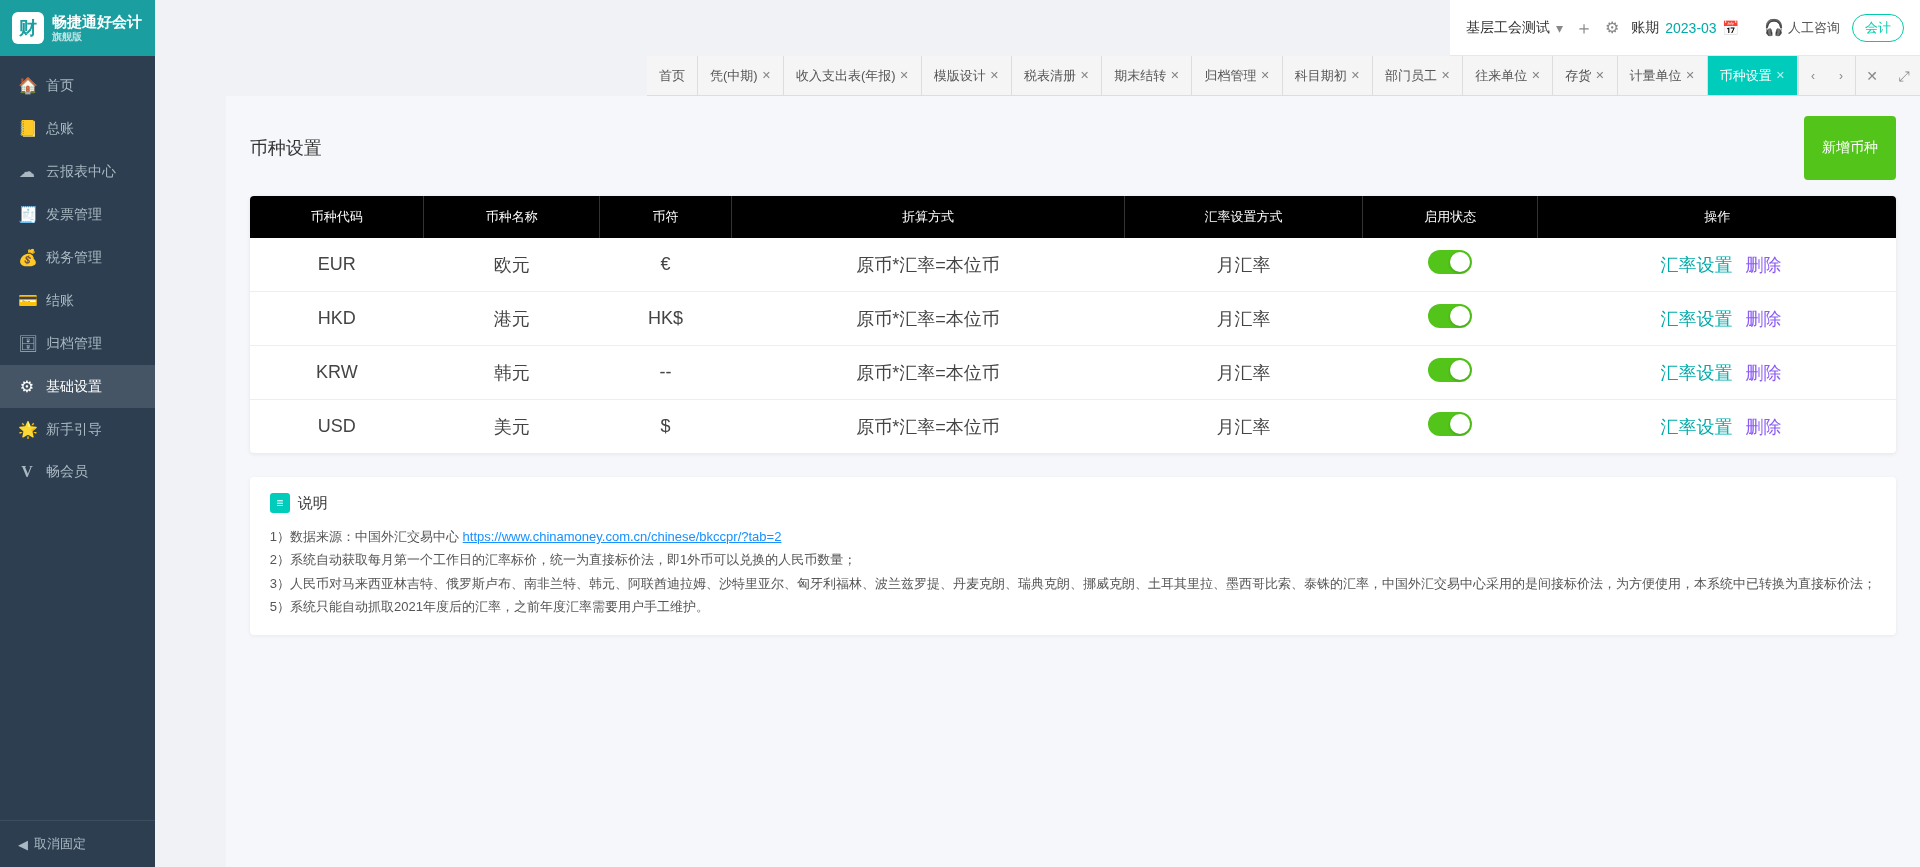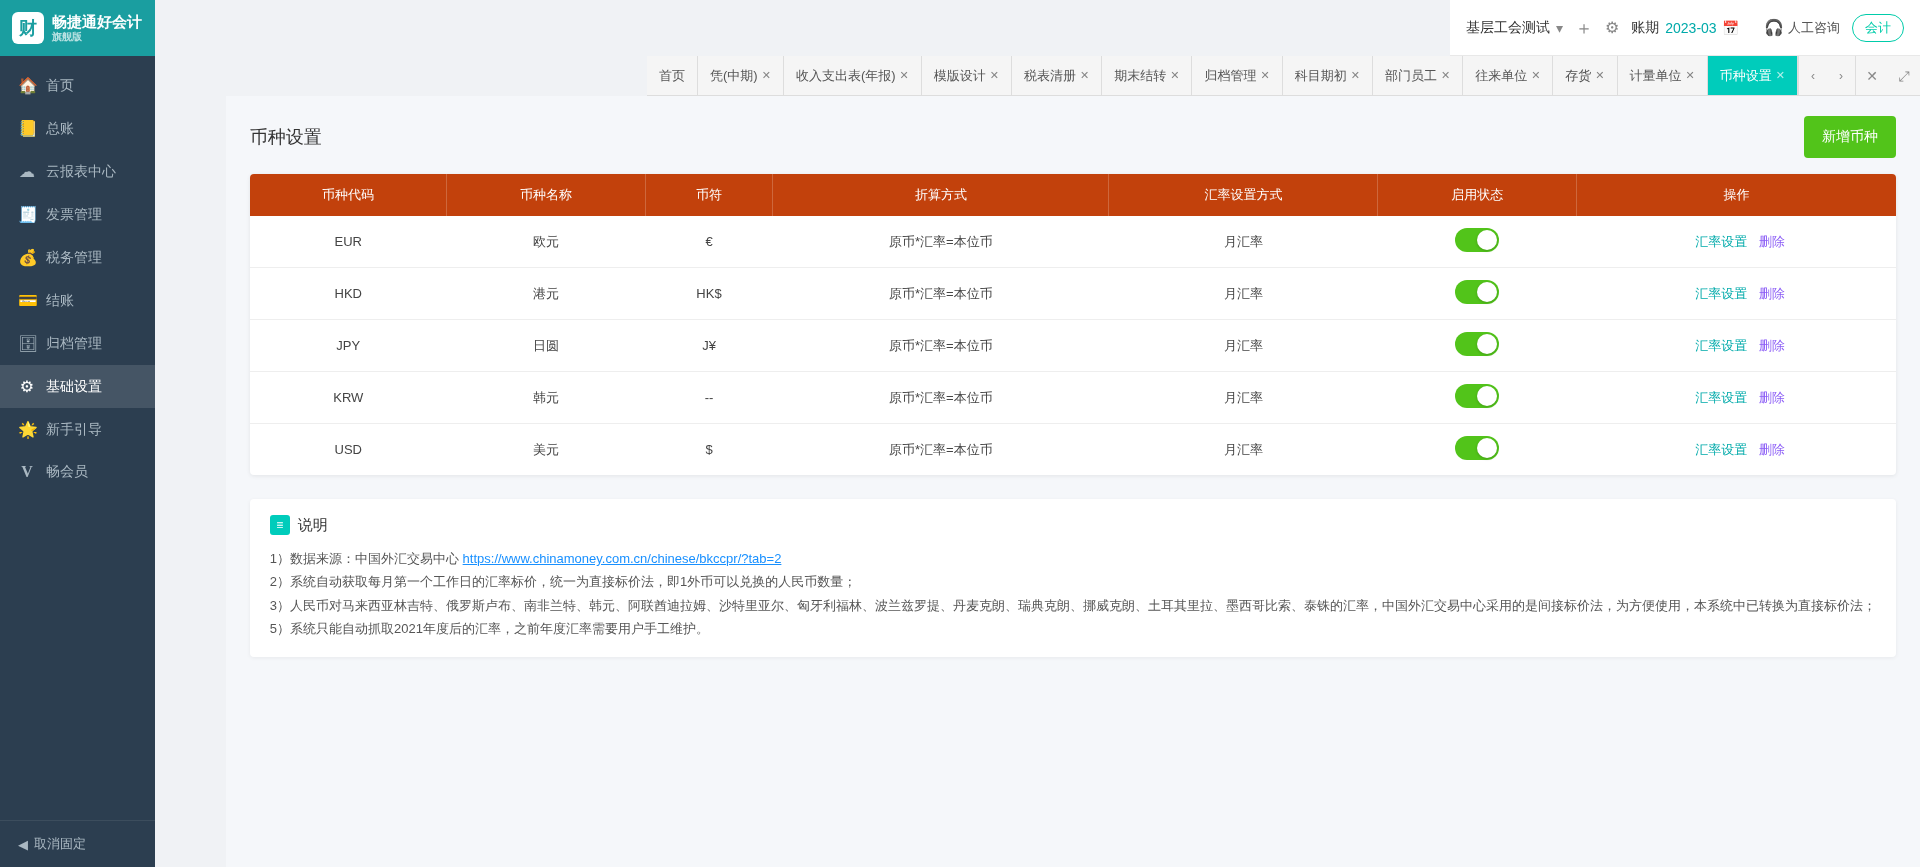--- a/index.html
+++ b/index.html
@@ -146,56 +146,56 @@
       display: flex;
       align-items: center;
       justify-content: space-between;
       margin-bottom: 16px;
     }
     .page-title { font-size: 18px; color: #333; font-weight: 500; }
     .btn-new {
       background: #52c41a;
       color: white;
       border: none;
-      padding: 12px 18px;
+      padding: 23px 18px;
       border-radius: 4px;
       font-size: 14px;
       cursor: pointer;
     }
 
     
     .data-table {
       width: 100%;
       border-collapse: collapse;
       background: white;
       border-radius: 4px;
       overflow: hidden;
       box-shadow: 0 1px 4px rgba(0,0,0,0.08);
     }
     .data-table thead tr {
-      background: #c2410c;
+      background: #000000;
     }
     .data-table thead th {
       color: white;
       padding: 12px 10px;
       font-weight: 500;
       font-size: 13px;
       text-align: center;
       border-right: 1px solid rgba(255,255,255,0.2);
     }
     .data-table thead th:last-child { border-right: none; }
     .data-table tbody tr {
       border-bottom: 1px solid #eee;
     }
     .data-table tbody tr:last-child { border-bottom: none; }
     .data-table tbody td {
       padding: 12px 10px;
       text-align: center;
       color: #444;
-      font-size: 13px;
+      font-size: 18px;
     }
     .action-link {
       color: #00aaaa;
       cursor: pointer;
       margin: 0 8px;
     }
     .action-delete {
       color: #8b5cf6;
       cursor: pointer;
     }
@@ -445,36 +445,20 @@
       <div class="toggle-switch">
         <div class="toggle-knob"></div>
       </div>
     </td>
     <td>
       <span class="action-link">汇率设置</span>
       <span class="action-delete">删除</span>
     </td>
   </tr>
           <tr>
-    <td>JPY</td>
-    <td>日圆</td>
-    <td>J¥</td>
-    <td>原币*汇率=本位币</td>
-    <td>月汇率</td>
-    <td>
-      <div class="toggle-switch">
-        <div class="toggle-knob"></div>
-      </div>
-    </td>
-    <td>
-      <span class="action-link">汇率设置</span>
-      <span class="action-delete">删除</span>
-    </td>
-  </tr>
-          <tr>
     <td>KRW</td>
     <td>韩元</td>
     <td>--</td>
     <td>原币*汇率=本位币</td>
     <td>月汇率</td>
     <td>
       <div class="toggle-switch">
         <div class="toggle-knob"></div>
       </div>
     </td>

